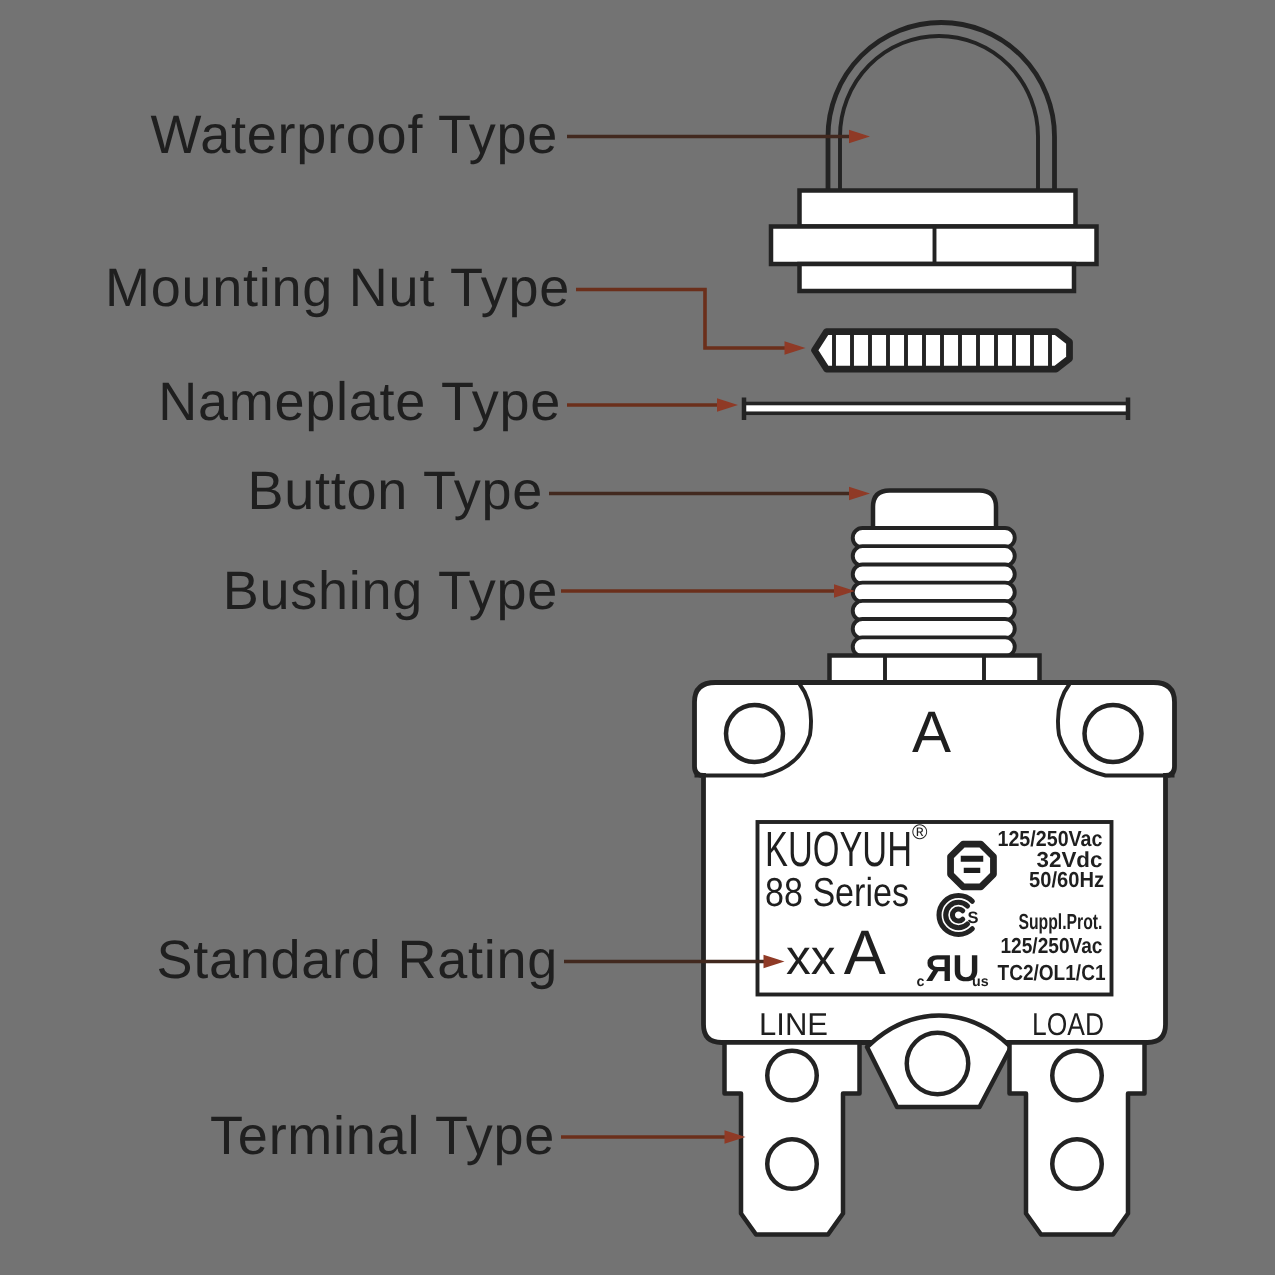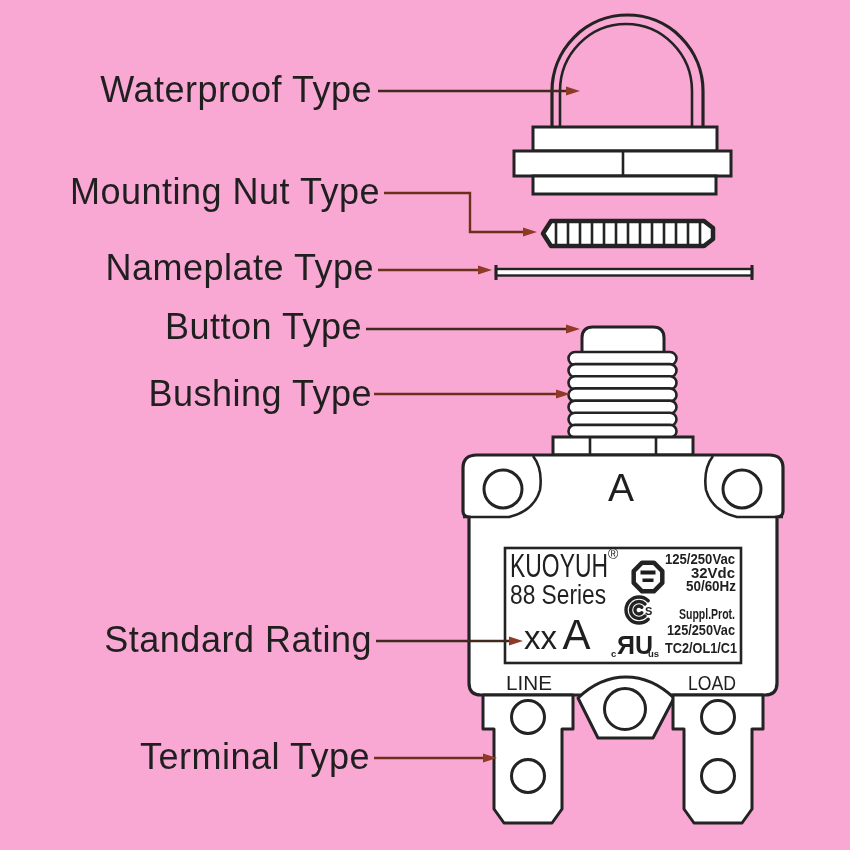--- a/index.html
+++ b/index.html
@@ -1,19 +1,19 @@
 <!DOCTYPE html>
 <html><head>
 <meta charset="utf-8">
 <style>
   html, body { margin: 0; padding: 0; background: #ffffff; }
   .stage {
     position: relative;
     width: 850px; height: 850px;
-    background: #f9a8d4;
+    background: #737373;
     overflow: hidden;
   }
   svg { position: absolute; left: 0; top: 0; }
   svg text, svg tspan {
     font-family: "Liberation Sans", sans-serif;
     stroke: none;
   }
   
   .w { fill: #ffffff; }          
   .n { fill: none; }

